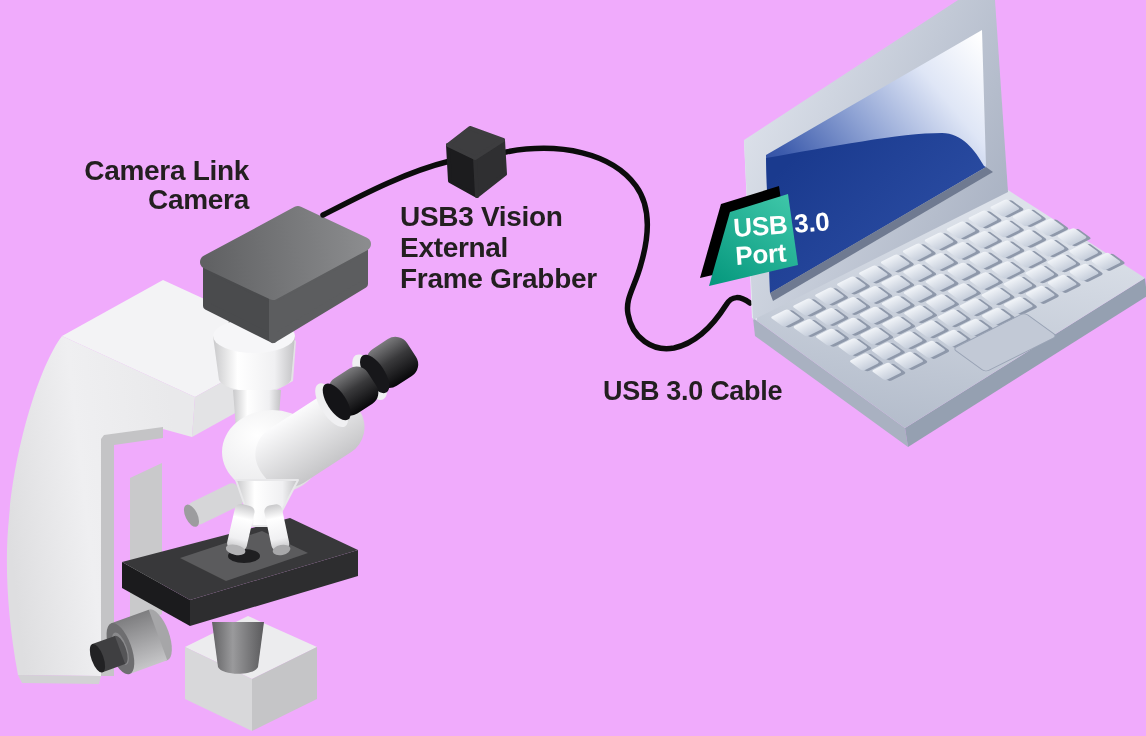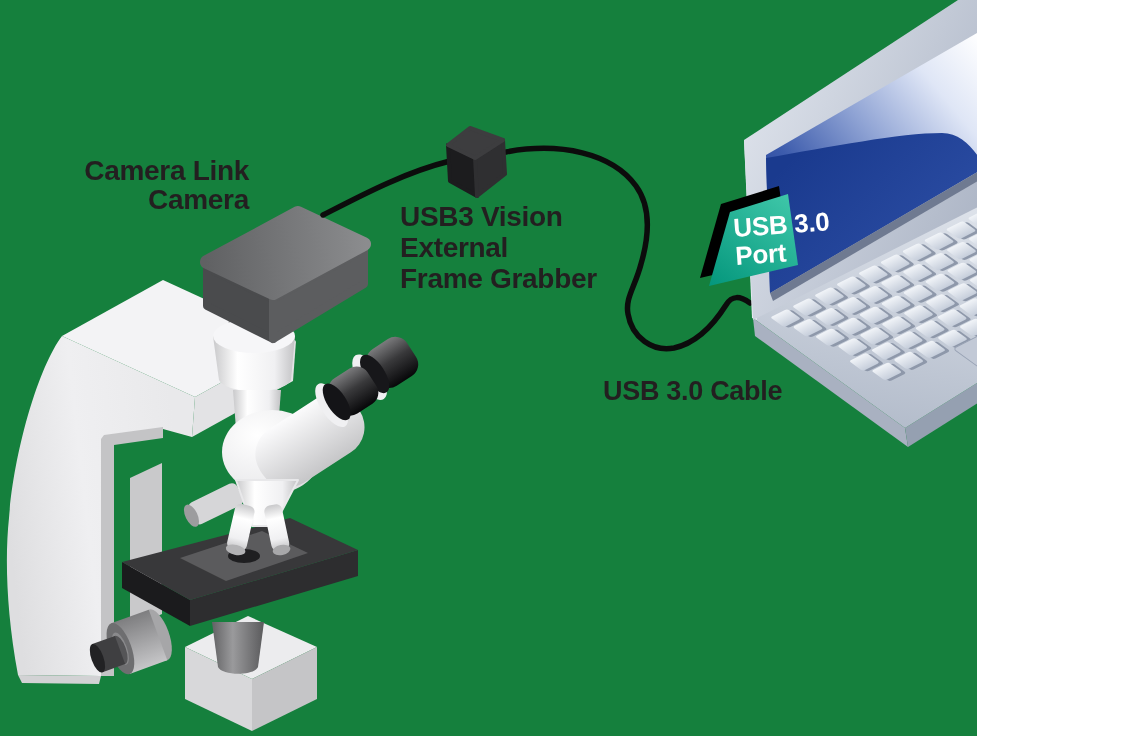--- a/index.html
+++ b/index.html
@@ -1,16 +1,16 @@
 <!DOCTYPE html>
 <html><head>
 <meta charset="utf-8">
 <style>
   html,body{margin:0;padding:0;background:#ffffff;}
-  .stage-wrap{width:977px;height:736px;position:relative;background:#15803d;overflow:hidden;}
+  .stage-wrap{width:1146px;height:736px;position:relative;background:#f0abfc;overflow:hidden;}
   svg{display:block;}
   text{font-family:"Liberation Sans","DejaVu Sans",sans-serif;font-weight:600;letter-spacing:-0.3px;}
   .lbl{font-size:28px;}
   .lbl-sm{font-size:27px;}
   .port-lbl{font-size:26px;}
 </style>
 </head>
 <body>
 
 <div class="stage-wrap">

